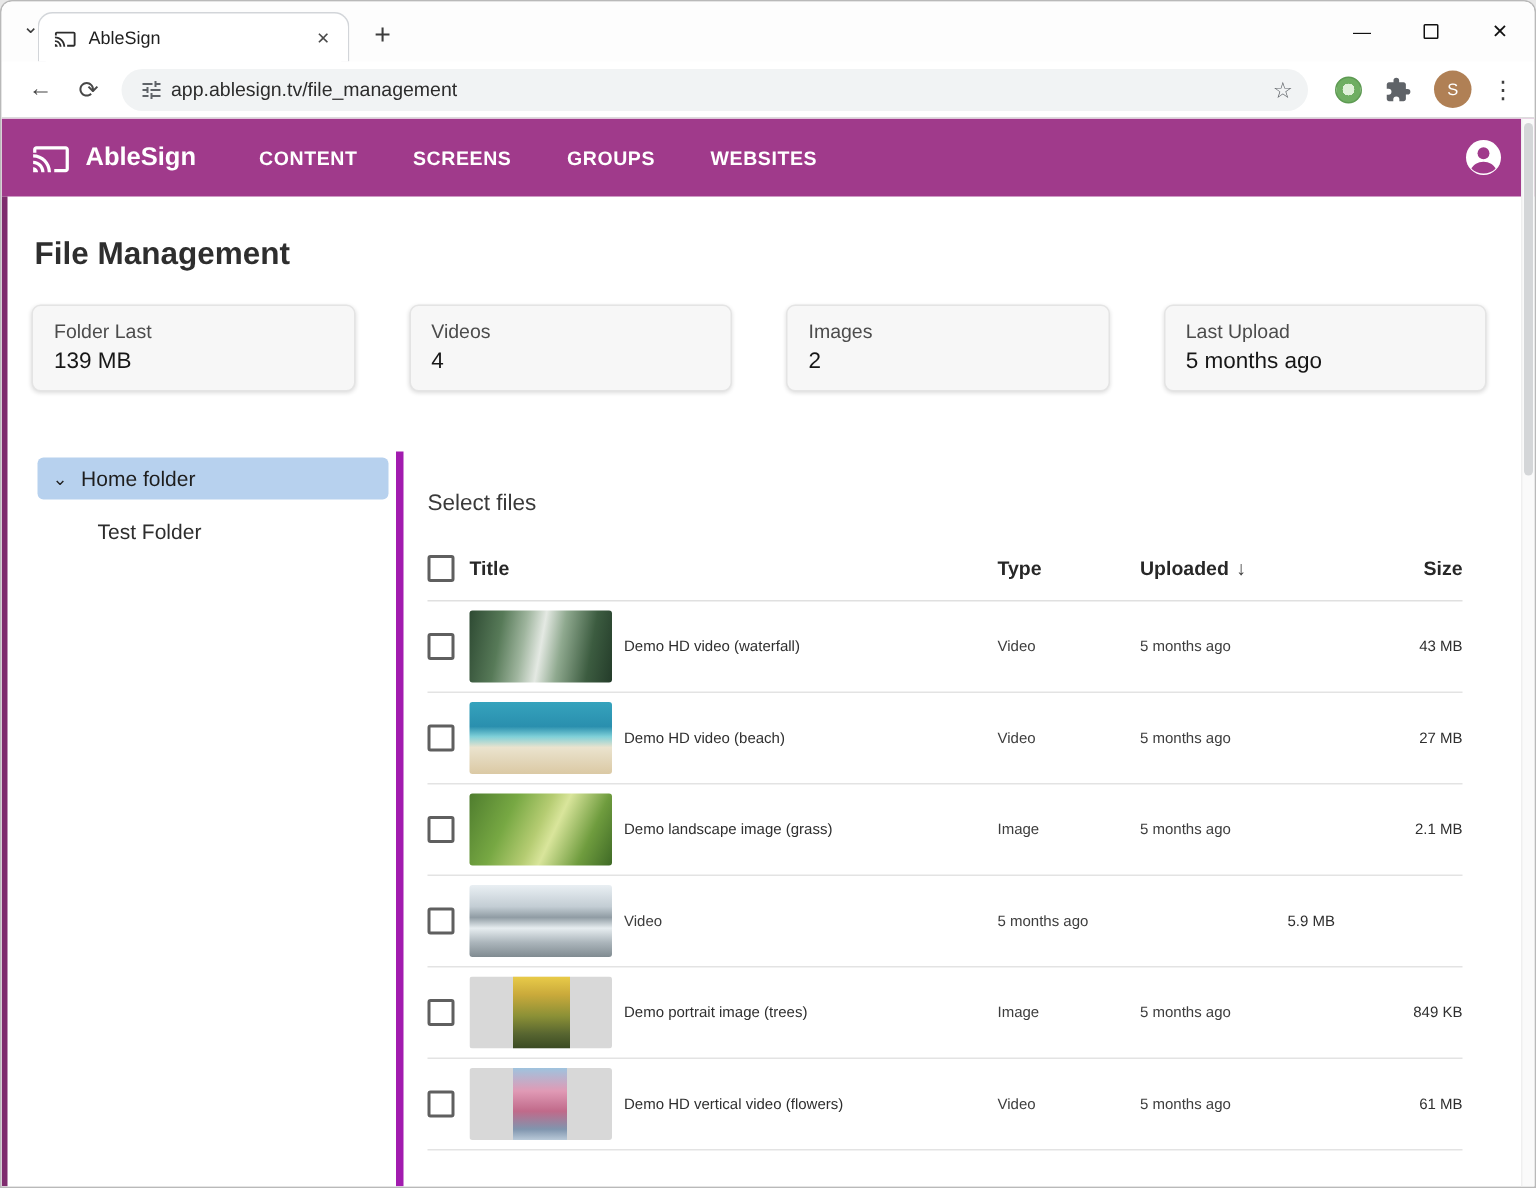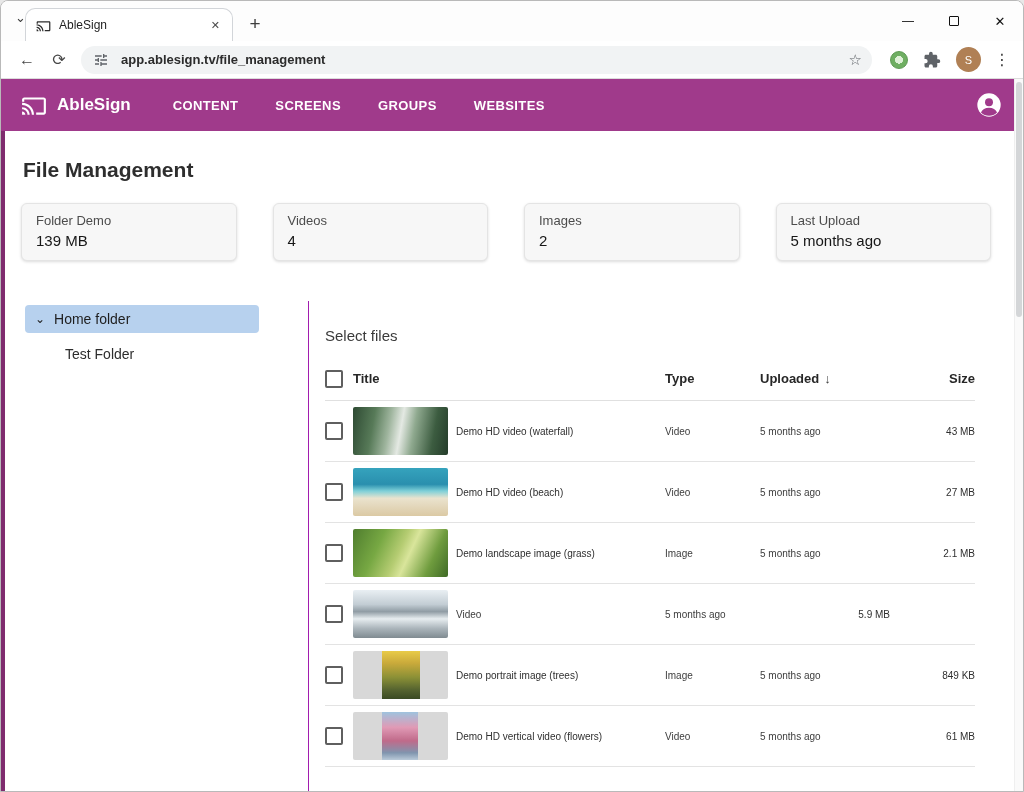--- a/index.html
+++ b/index.html
@@ -30,21 +30,21 @@
   .wc{width:46px;display:flex;align-items:center;justify-content:center;font-size:12px;color:#111;}
   .maxbox{width:10px;height:10px;border:1.4px solid #111;border-radius:1px;display:inline-block;}
   .wc.close-btn{font-size:13px;}
 
   
   .toolbar{height:38px;background:#fff;border-bottom:1px solid #dcdcdc;display:flex;align-items:center;
            padding:0 10px 0 12px;gap:4px;flex:0 0 auto;}
   .tb-icon{width:28px;height:28px;display:flex;align-items:center;justify-content:center;
            font-size:16px;color:#474747;border-radius:50%;}
   .omnibox{flex:1;height:28px;background:#f1f3f4;border-radius:14px;display:flex;align-items:center;
-           gap:12px;padding:0 10px 0 12px;margin:0 8px 0 4px;font-weight:bold;}
+           gap:5px;padding:0 10px 0 12px;margin:0 8px 0 4px;}
   .site-icon{width:16px;height:16px;display:flex;}
   .site-icon svg{width:16px;height:16px;fill:#5f6368;}
   .url-text{flex:1;font-size:13px;color:#2c2c2c;white-space:nowrap;overflow:hidden;}
   .star-icon{font-size:15px;color:#5f6368;}
   .ext-green{width:18px;height:18px;border-radius:50%;margin:0 6px;
              background:radial-gradient(circle at 50% 48%,#dff0d8 0 34%,#6fae62 35% 100%);
              border:1px solid #5d9a52;}
   .puzzle{width:28px;height:28px;display:flex;align-items:center;justify-content:center;}
   .puzzle svg{width:18px;height:18px;fill:#5f6368;}
   .avatar{width:25px;height:25px;border-radius:50%;background:#b08055;color:#fff;font-size:11px;
@@ -73,21 +73,21 @@
   .stat-value{font-size:15px;font-weight:normal;color:#171717;margin-top:4px;}
 
   .body{display:flex;align-items:stretch;margin-top:40px;flex:1;min-height:0;}
   .sidebar{width:263px;flex:0 0 auto;padding:4px 5px 0 24px;}
   .folder-item{display:flex;align-items:center;gap:9px;height:28px;border-radius:4px;
                padding:0 10px;font-size:14px;color:#1e1e1e;margin-bottom:7px;cursor:pointer;}
   .folder-item.selected{background:var(--selected-bg);}
   .folder-item.child{padding-left:40px;color:#2d2d2d;}
   .folder-chevron{font-size:12px;color:#222;line-height:1;}
 
-  .main{flex:1;border-left:1px solid #a21caf;padding:26px 48px 3px 16px;min-width:0;margin-left:44px;}
+  .main{flex:1;border-left:5px solid #a21caf;padding:26px 48px 3px 16px;min-width:0;}
   .select-heading{font-size:15px;color:#3a3a3a;}
 
   .grid-row{display:grid;grid-template-columns:28px 103px 1fr 95px 130px 85px;align-items:center;}
   .thead{height:44px;margin-top:13px;border-bottom:1px solid #e0e0e0;
          font-size:13px;font-weight:bold;color:#272727;}
   .th-title{grid-column:2/4;}
   .th-uploaded{display:flex;align-items:center;gap:5px;}
   .sort-arrow{font-size:13px;font-weight:normal;color:#3c3c3c;}
   .th-size{text-align:right;}
 
@@ -188,21 +188,21 @@
             <circle cx="12" cy="9.6" r="3.4" fill="var(--accent)"></circle>
             <path d="M12 14.4c-3.2 0-5.9 1.7-6.9 4a10 10 0 0 0 13.8 0c-1-2.3-3.7-4-6.9-4z" fill="var(--accent)"></path>
           </svg>
       </span>
     </div>
 
     <h1 class="page-title">File Management</h1>
 
     <div class="stats" id="stats-row">
   <div class="card">
-    <div class="stat-label">Folder Demo</div>
+    <div class="stat-label">Folder Last</div>
     <div class="stat-value">139 MB</div>
   </div>
 
   <div class="card">
     <div class="stat-label">Videos</div>
     <div class="stat-value">4</div>
   </div>
 
   <div class="card">
     <div class="stat-label">Images</div>

